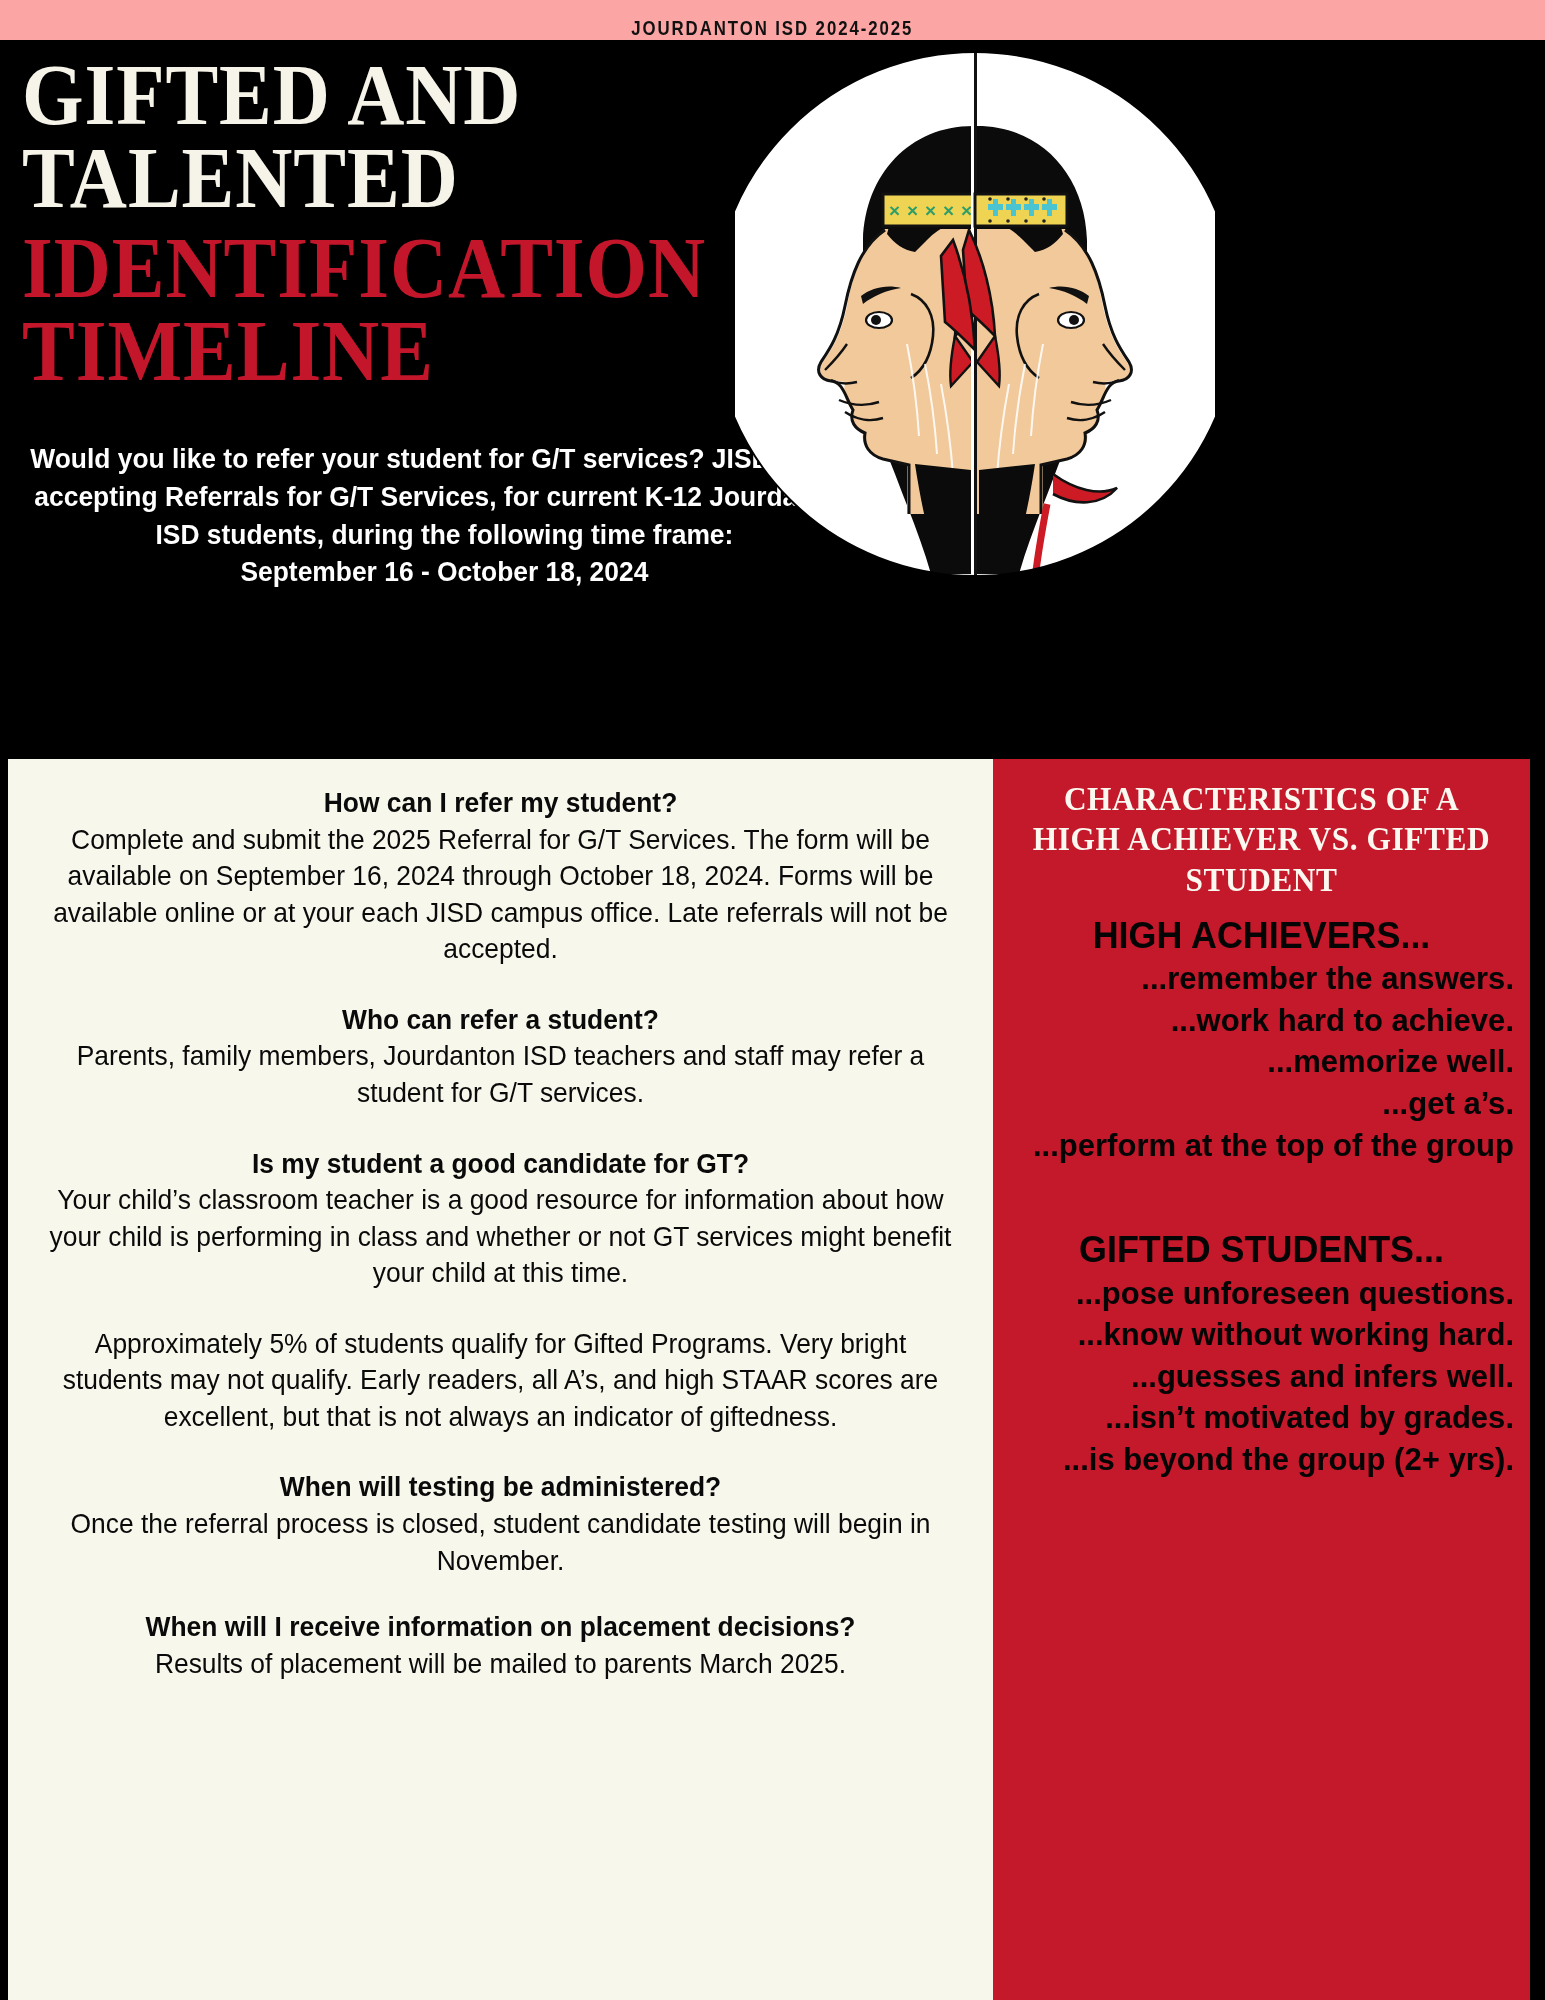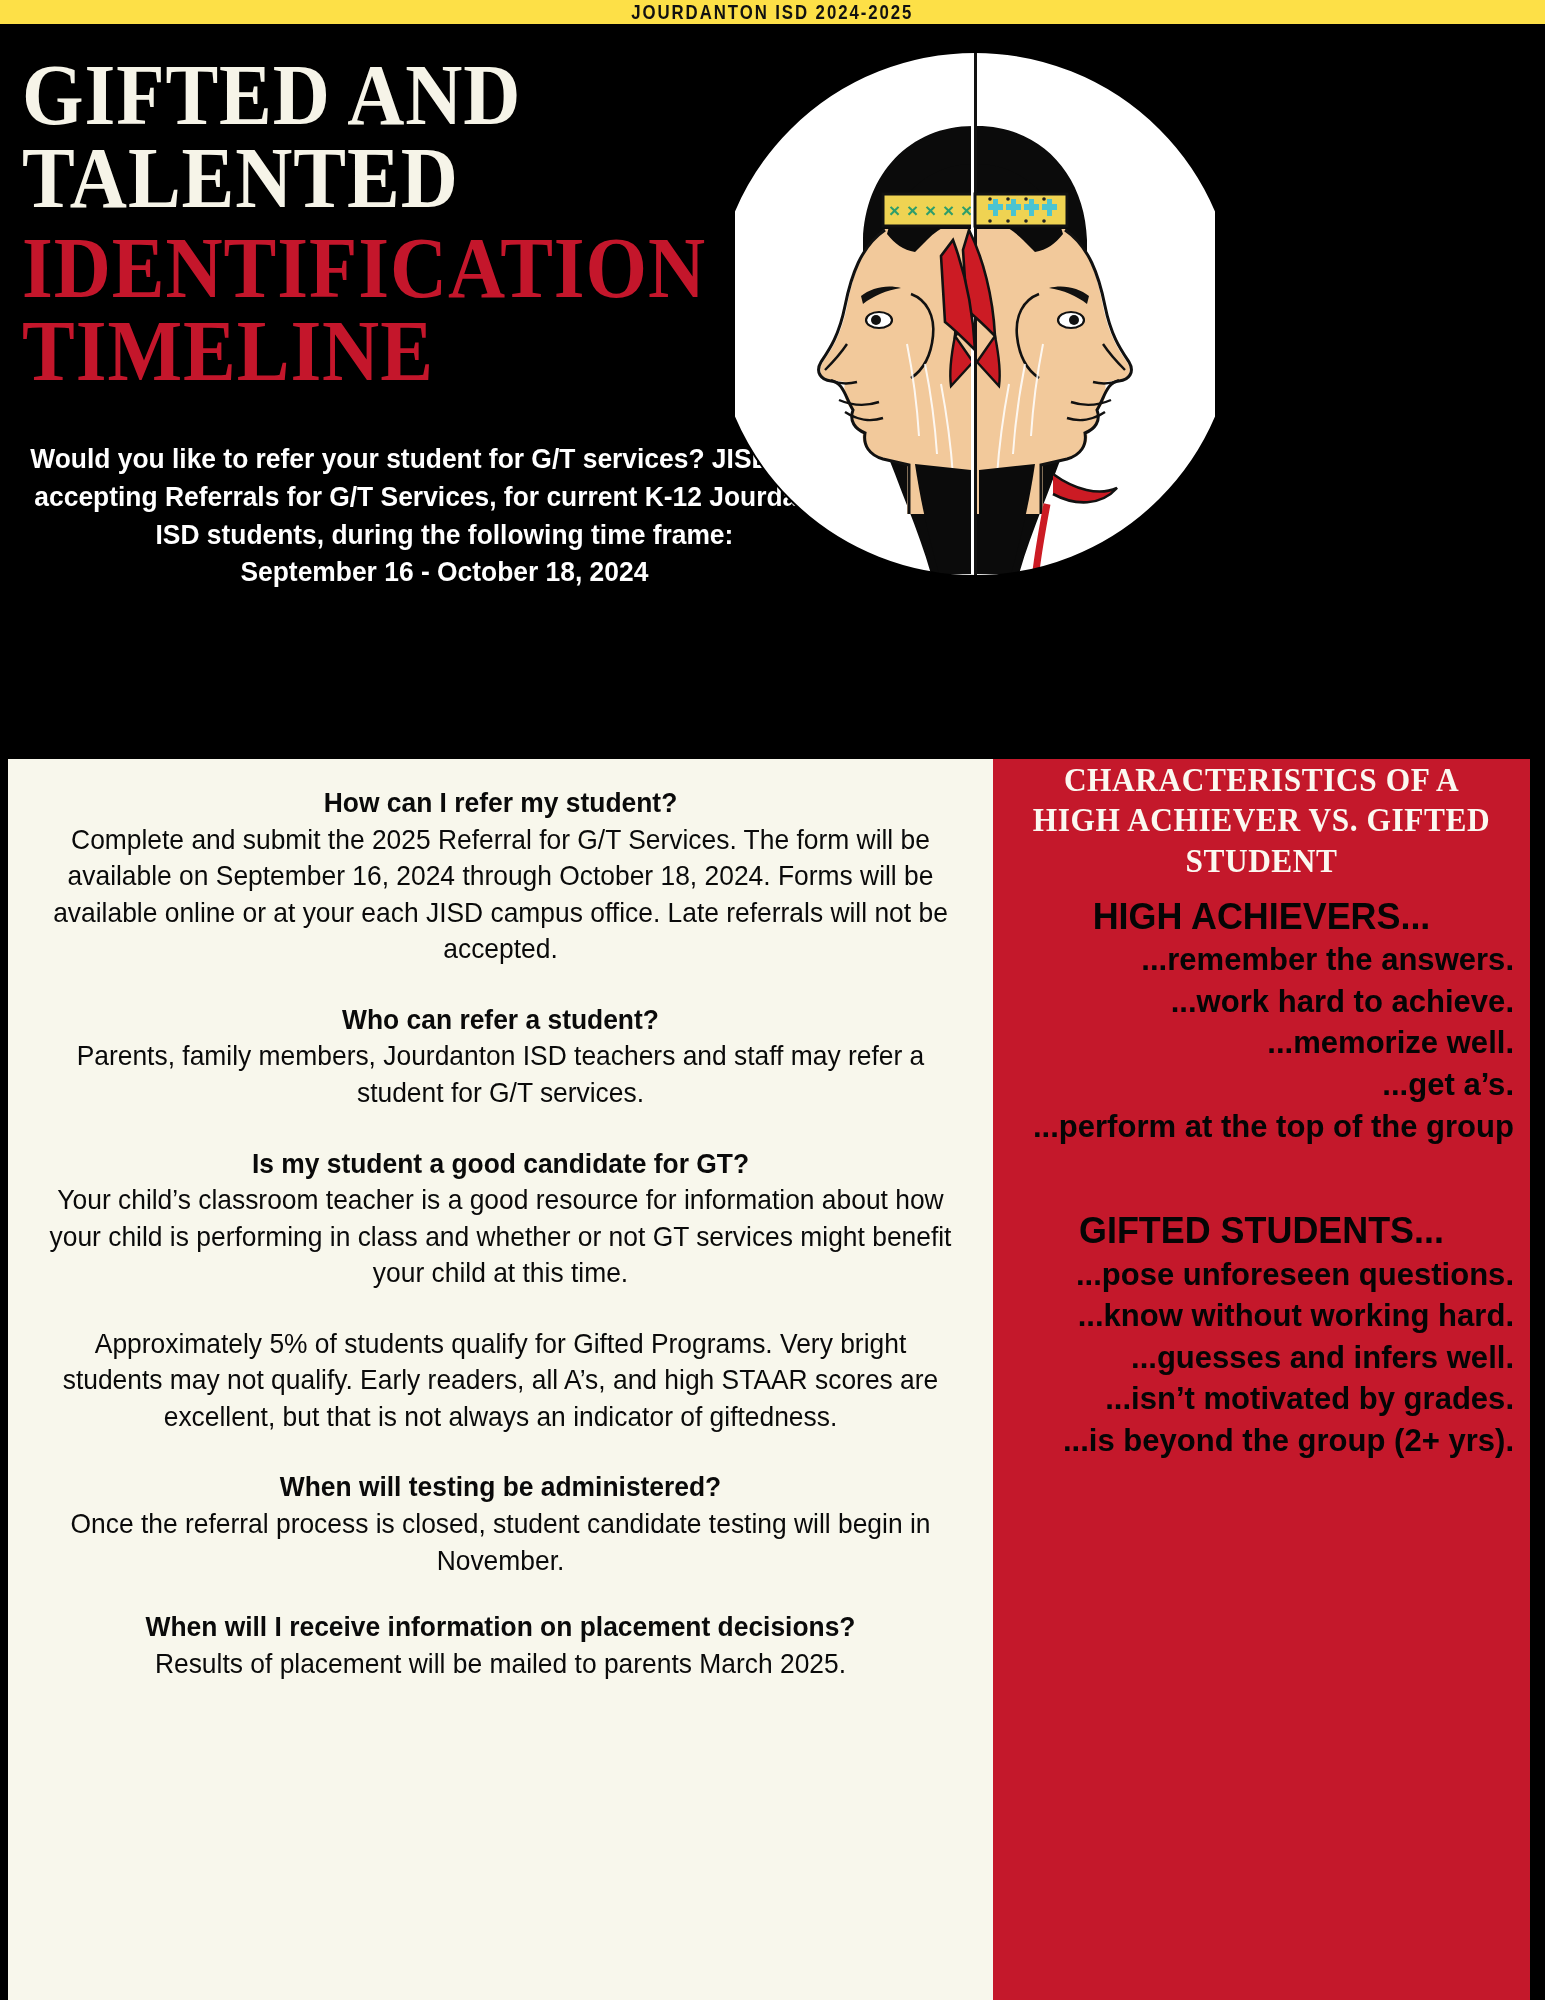--- a/index.html
+++ b/index.html
@@ -11,23 +11,23 @@
   }
   .poster {
     position:relative;
     width:1545px; height:2000px;
     background:#000;
   }
 
   
   .eyebrow {
     position:absolute; left:0; top:0;
-    width:1545px; height:24px;
-    background:#fde047;
-    display:flex; align-items:flex-start; justify-content:center;
+    width:1545px; height:40px;
+    background:#fca5a5;
+    display:flex; align-items:flex-end; justify-content:center;
   }
   .eyebrow span {
     font-family:"Liberation Sans", sans-serif;
     font-weight:bold;
     font-size:21px;
     letter-spacing:2.4px;
     color:#111;
     transform:scaleX(0.80);
     transform-origin:center;
     white-space:nowrap;
@@ -90,21 +90,21 @@
   .col-left {
     position:absolute; left:8px; top:4px;
     width:985px; height:1241px;
     background:#F8F7EC;
     padding:26px 22px 17px 22px;
   }
   .col-right {
     position:absolute; left:993px; top:4px;
     width:537px; height:1241px;
     background:#C4182B;
-    padding:1px 16px 0 16px;
+    padding:20px 16px 0 16px;
   }
 
   
   .q {
     text-align:center;
     font-family:"Liberation Sans", sans-serif;
     font-weight:bold;
     font-size:27.5px;
     line-height:1.33;
     color:#0A0A0A;

